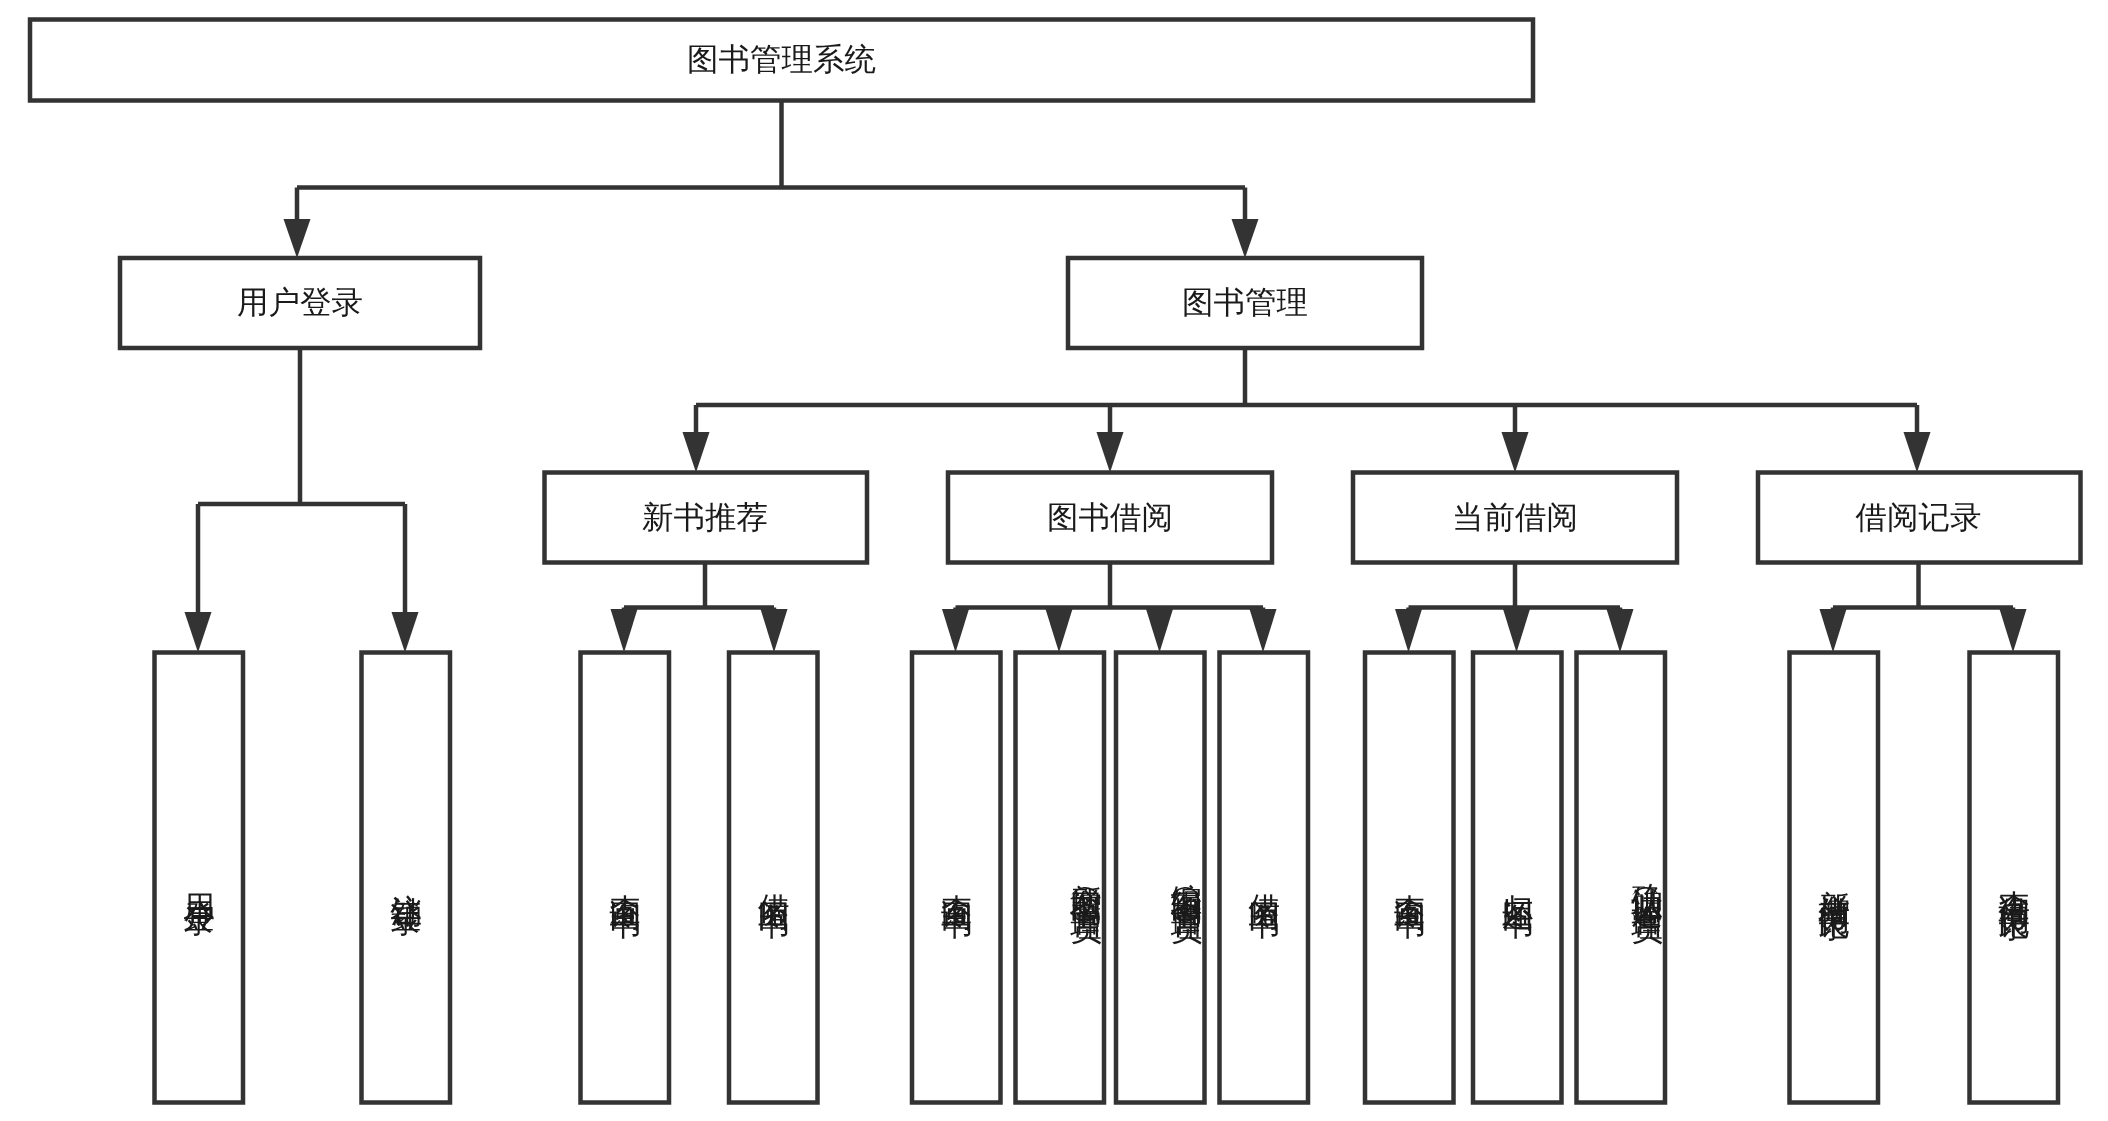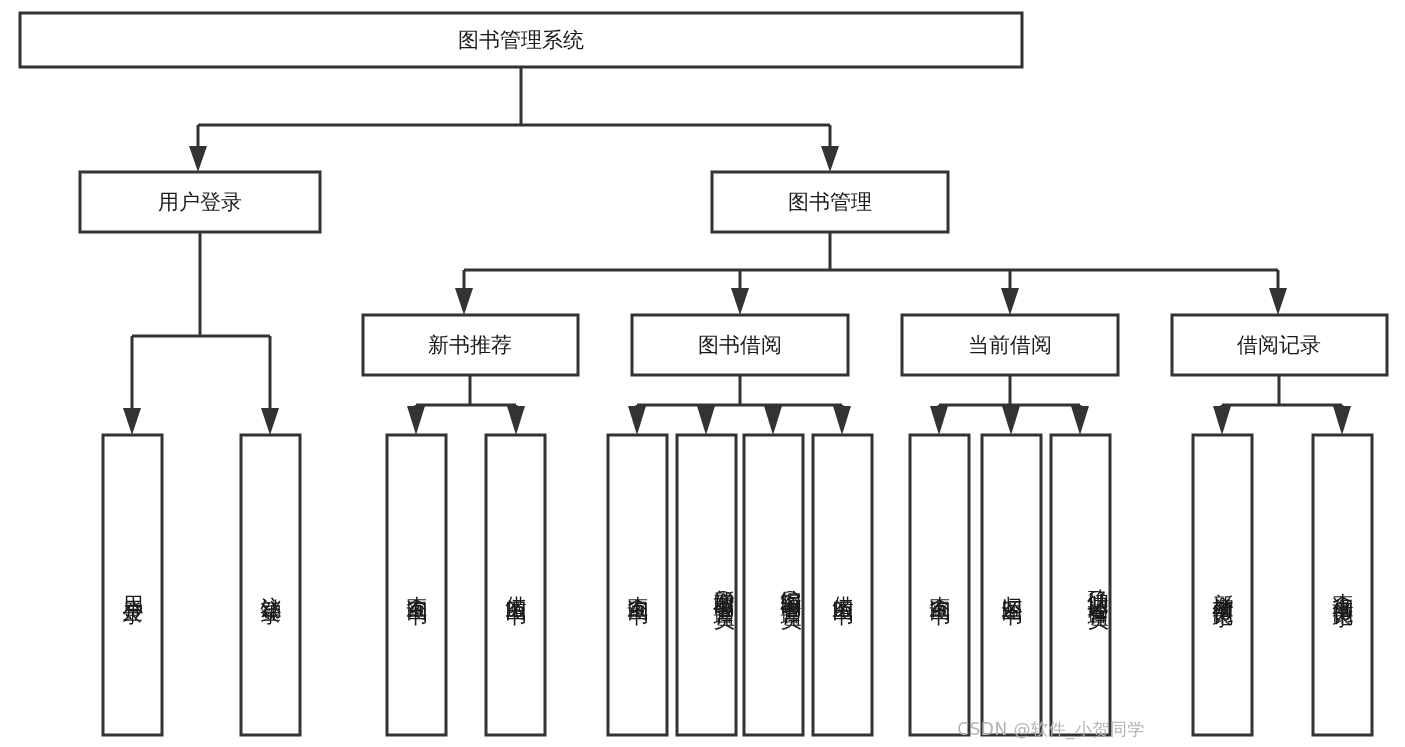--- a/index.html
+++ b/index.html
@@ -217,15 +217,14 @@
   <div class="leaf-label" style="left:608px; top:435px; width:59px; height:300px;">查询图书</div>
   <div class="leaf-label" style="left:677px; top:435px; width:59px; height:300px; align-items:flex-start;">新增图书（管理员）</div>
   <div class="leaf-label" style="left:744px; top:435px; width:59px; height:300px; align-items:flex-start;">编辑图书（管理员）</div>
   <div class="leaf-label" style="left:813px; top:435px; width:59px; height:300px;">借阅图书</div>
   <div class="leaf-label" style="left:910px; top:435px; width:59px; height:300px;">查询图书</div>
   <div class="leaf-label" style="left:982px; top:435px; width:59px; height:300px;">归还图书</div>
   <div class="leaf-label" style="left:1051px; top:435px; width:59px; height:300px; align-items:flex-start;">确认归还（管理员）</div>
   <div class="leaf-label" style="left:1193px; top:435px; width:59px; height:300px;">新增借阅记录</div>
   <div class="leaf-label" style="left:1313px; top:435px; width:59px; height:300px;">查询借阅记录</div>
 
-  <div id="watermark">CSDN @软件_小贺同学</div>
 
 </div>
 
 </body></html>

